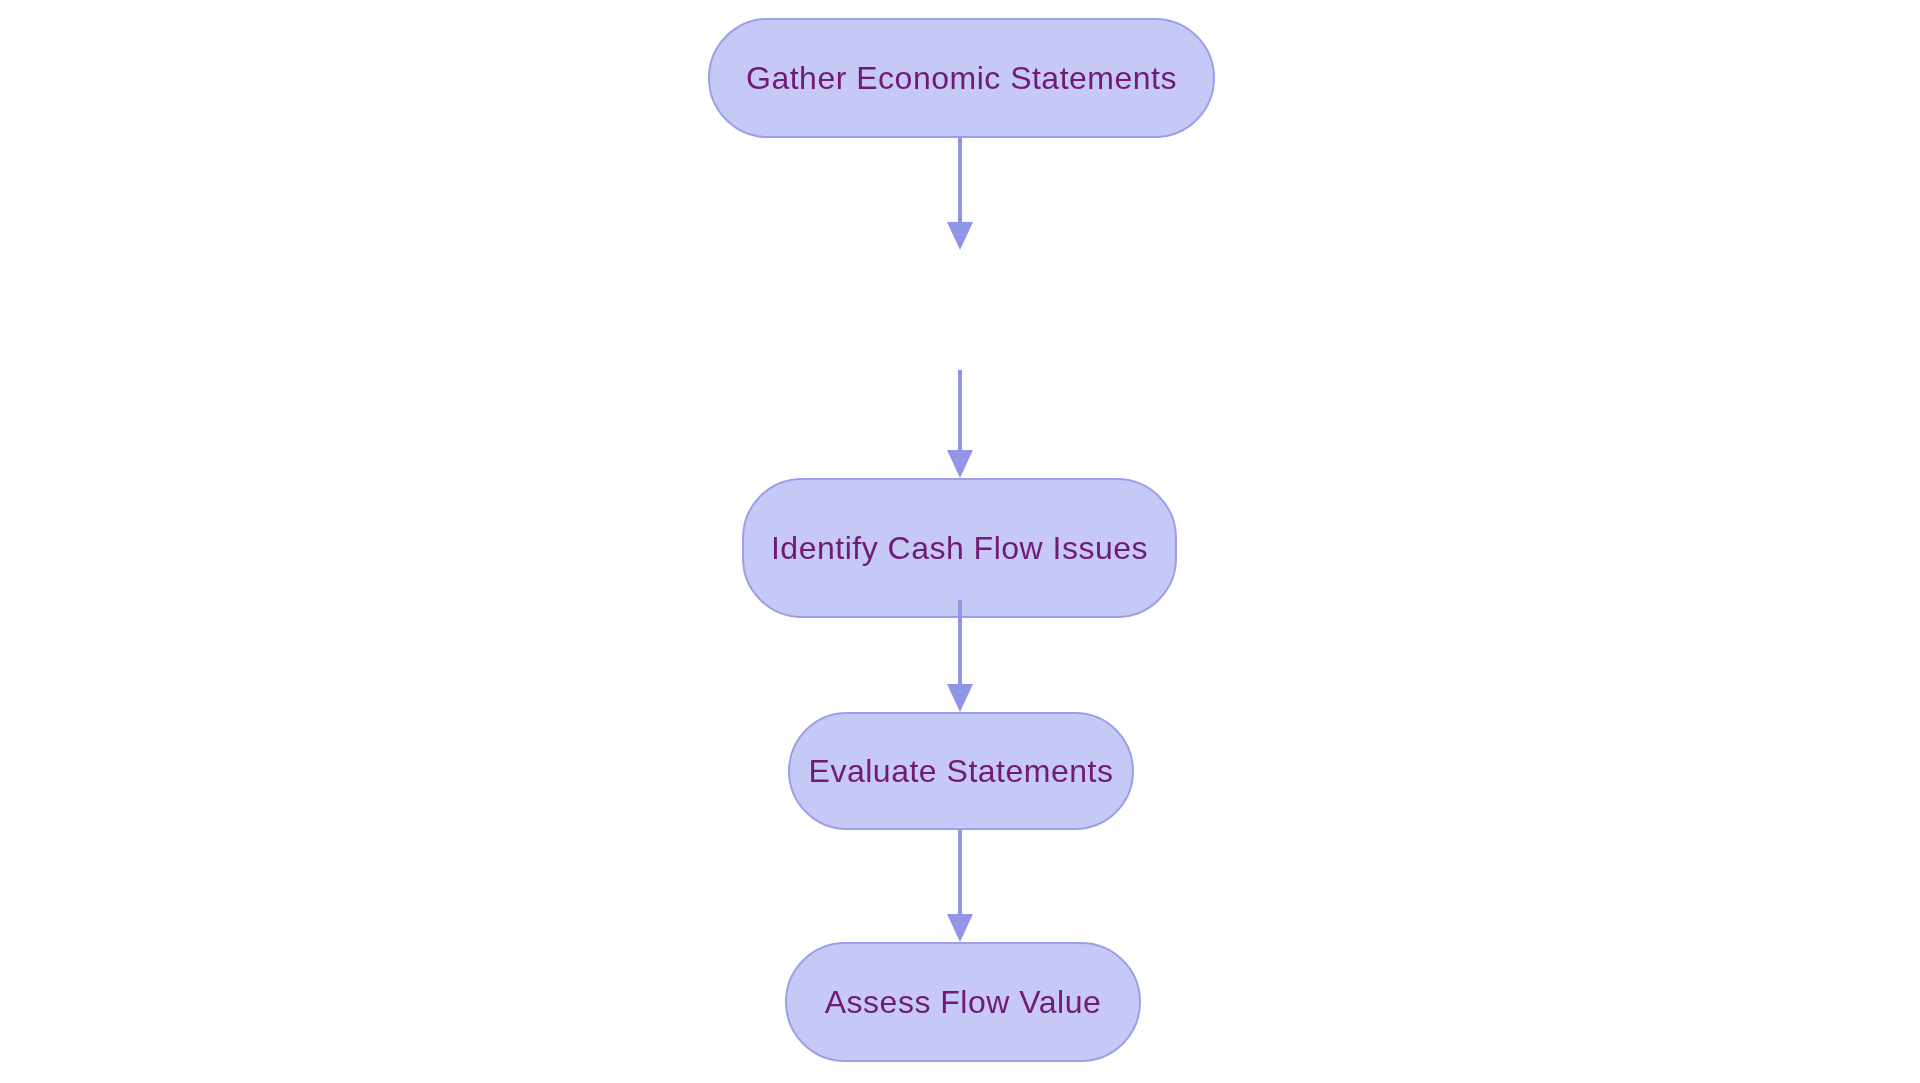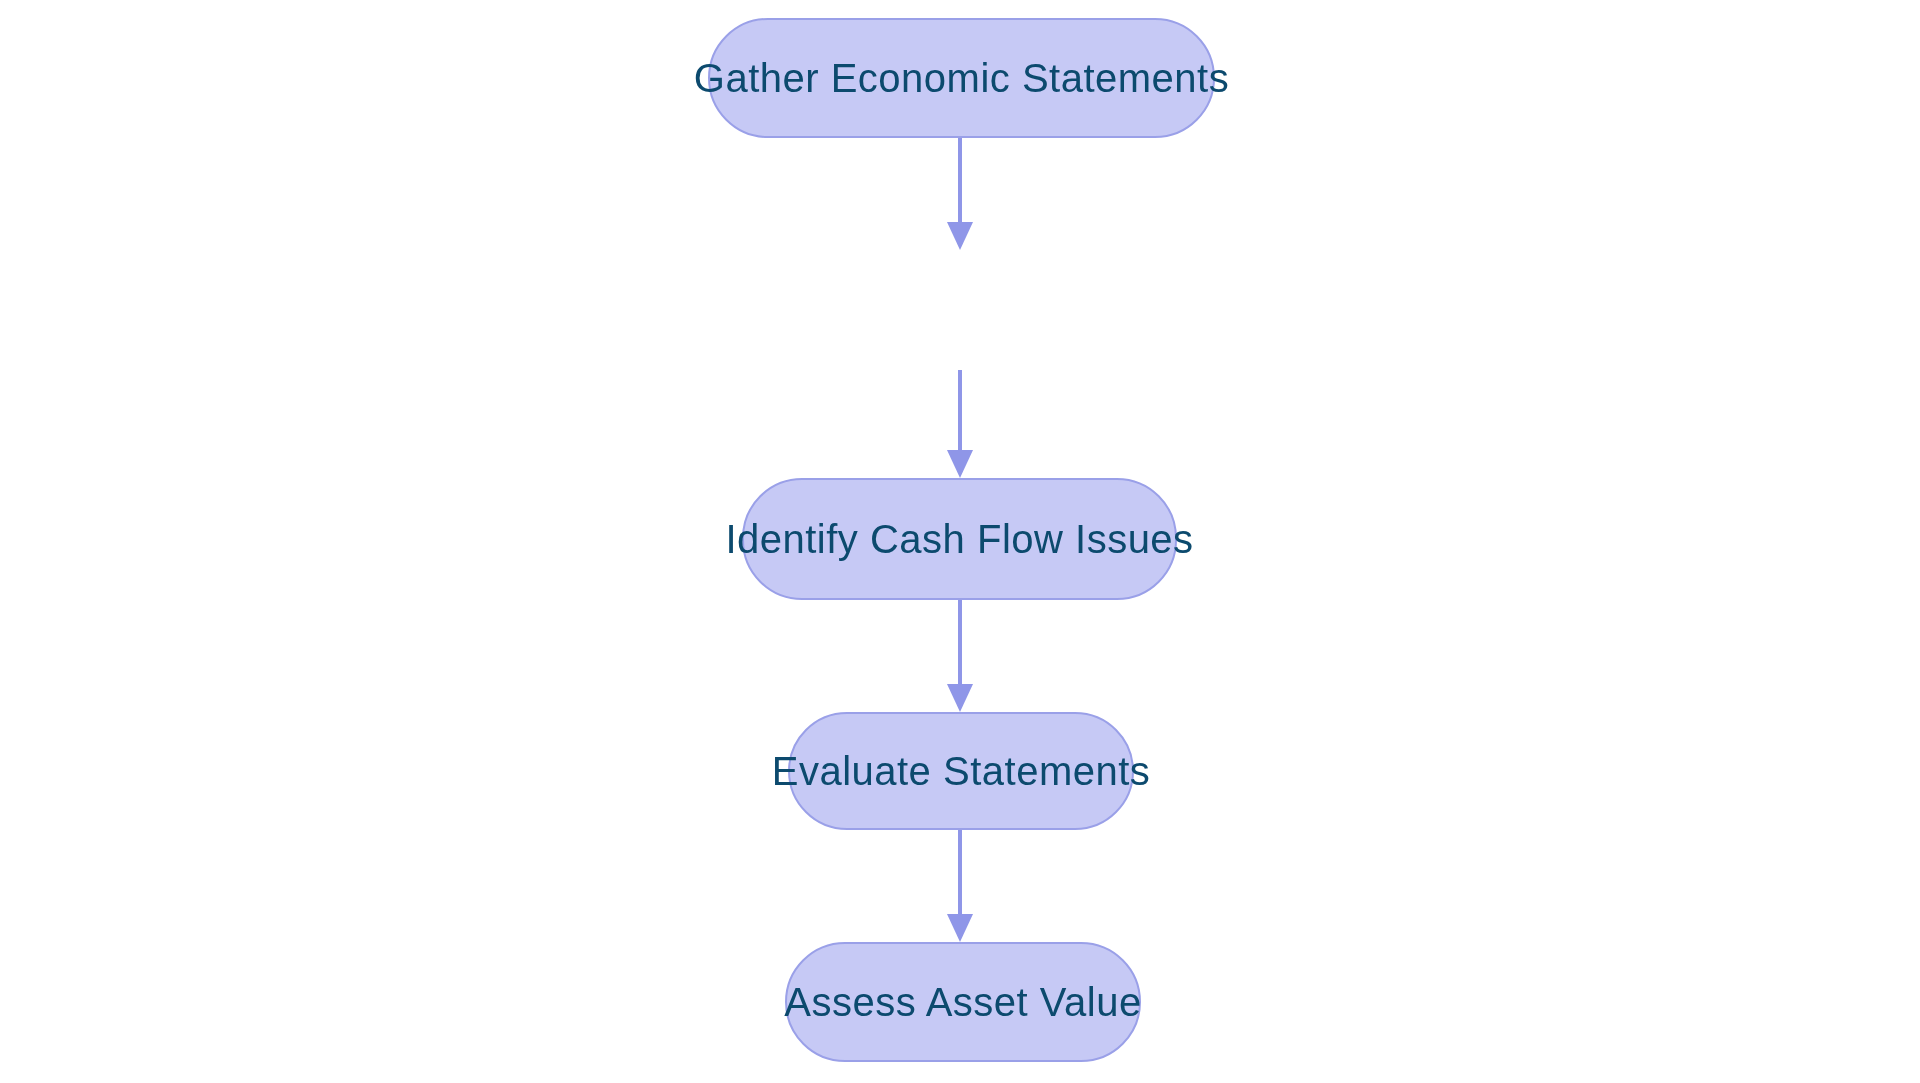--- a/index.html
+++ b/index.html
@@ -19,37 +19,37 @@
     position: absolute;
     box-sizing: border-box;
     background: #c6c9f5;
     border: 2px solid #9aa0e8;
     border-radius: 60px;
     display: flex;
     align-items: center;
     justify-content: center;
   }
   .node-label {
-    color: #0c4a6e;
-    font-size: 40px;
+    color: #701a75;
+    font-size: 32px;
     font-weight: 400;
     letter-spacing: 0.5px;
     white-space: nowrap;
     text-align: center;
   }
   .arrow {
     position: absolute;
     left: 945px;
     width: 30px;
     display: block;
   }
   
   #node-1 { left: 708px; top: 18px;  width: 507px; height: 120px; }
   #node-2 { left: 786px; top: 250px; width: 349px; height: 120px; }
-  #node-3 { left: 742px; top: 478px; width: 435px; height: 122px; }
+  #node-3 { left: 742px; top: 478px; width: 435px; height: 140px; }
   #node-4 { left: 788px; top: 712px; width: 346px; height: 118px; }
   #node-5 { left: 785px; top: 942px; width: 356px; height: 120px; }
   #arrow-1 { top: 138px; height: 112px; }
   #arrow-2 { top: 370px; height: 108px; }
   #arrow-3 { top: 600px; height: 112px; }
   #arrow-4 { top: 830px; height: 112px; }
 </style>
 </head>
 <body>
 
@@ -82,16 +82,16 @@
   <div class="node" id="node-4">
     <span class="node-label">Evaluate Statements</span>
   </div>
 
   <svg class="arrow" id="arrow-4" viewBox="0 0 30 112" xmlns="http://www.w3.org/2000/svg" aria-hidden="true">
     <line x1="15" y1="0" x2="15" y2="88" stroke="#8f96e8" stroke-width="4"></line>
     <polygon points="2,84 28,84 15,112" fill="#8f96e8"></polygon>
   </svg>
 
   <div class="node" id="node-5">
-    <span class="node-label">Assess Asset Value</span>
+    <span class="node-label">Assess Flow Value</span>
   </div>
 
 </div>
 
 </body></html>

